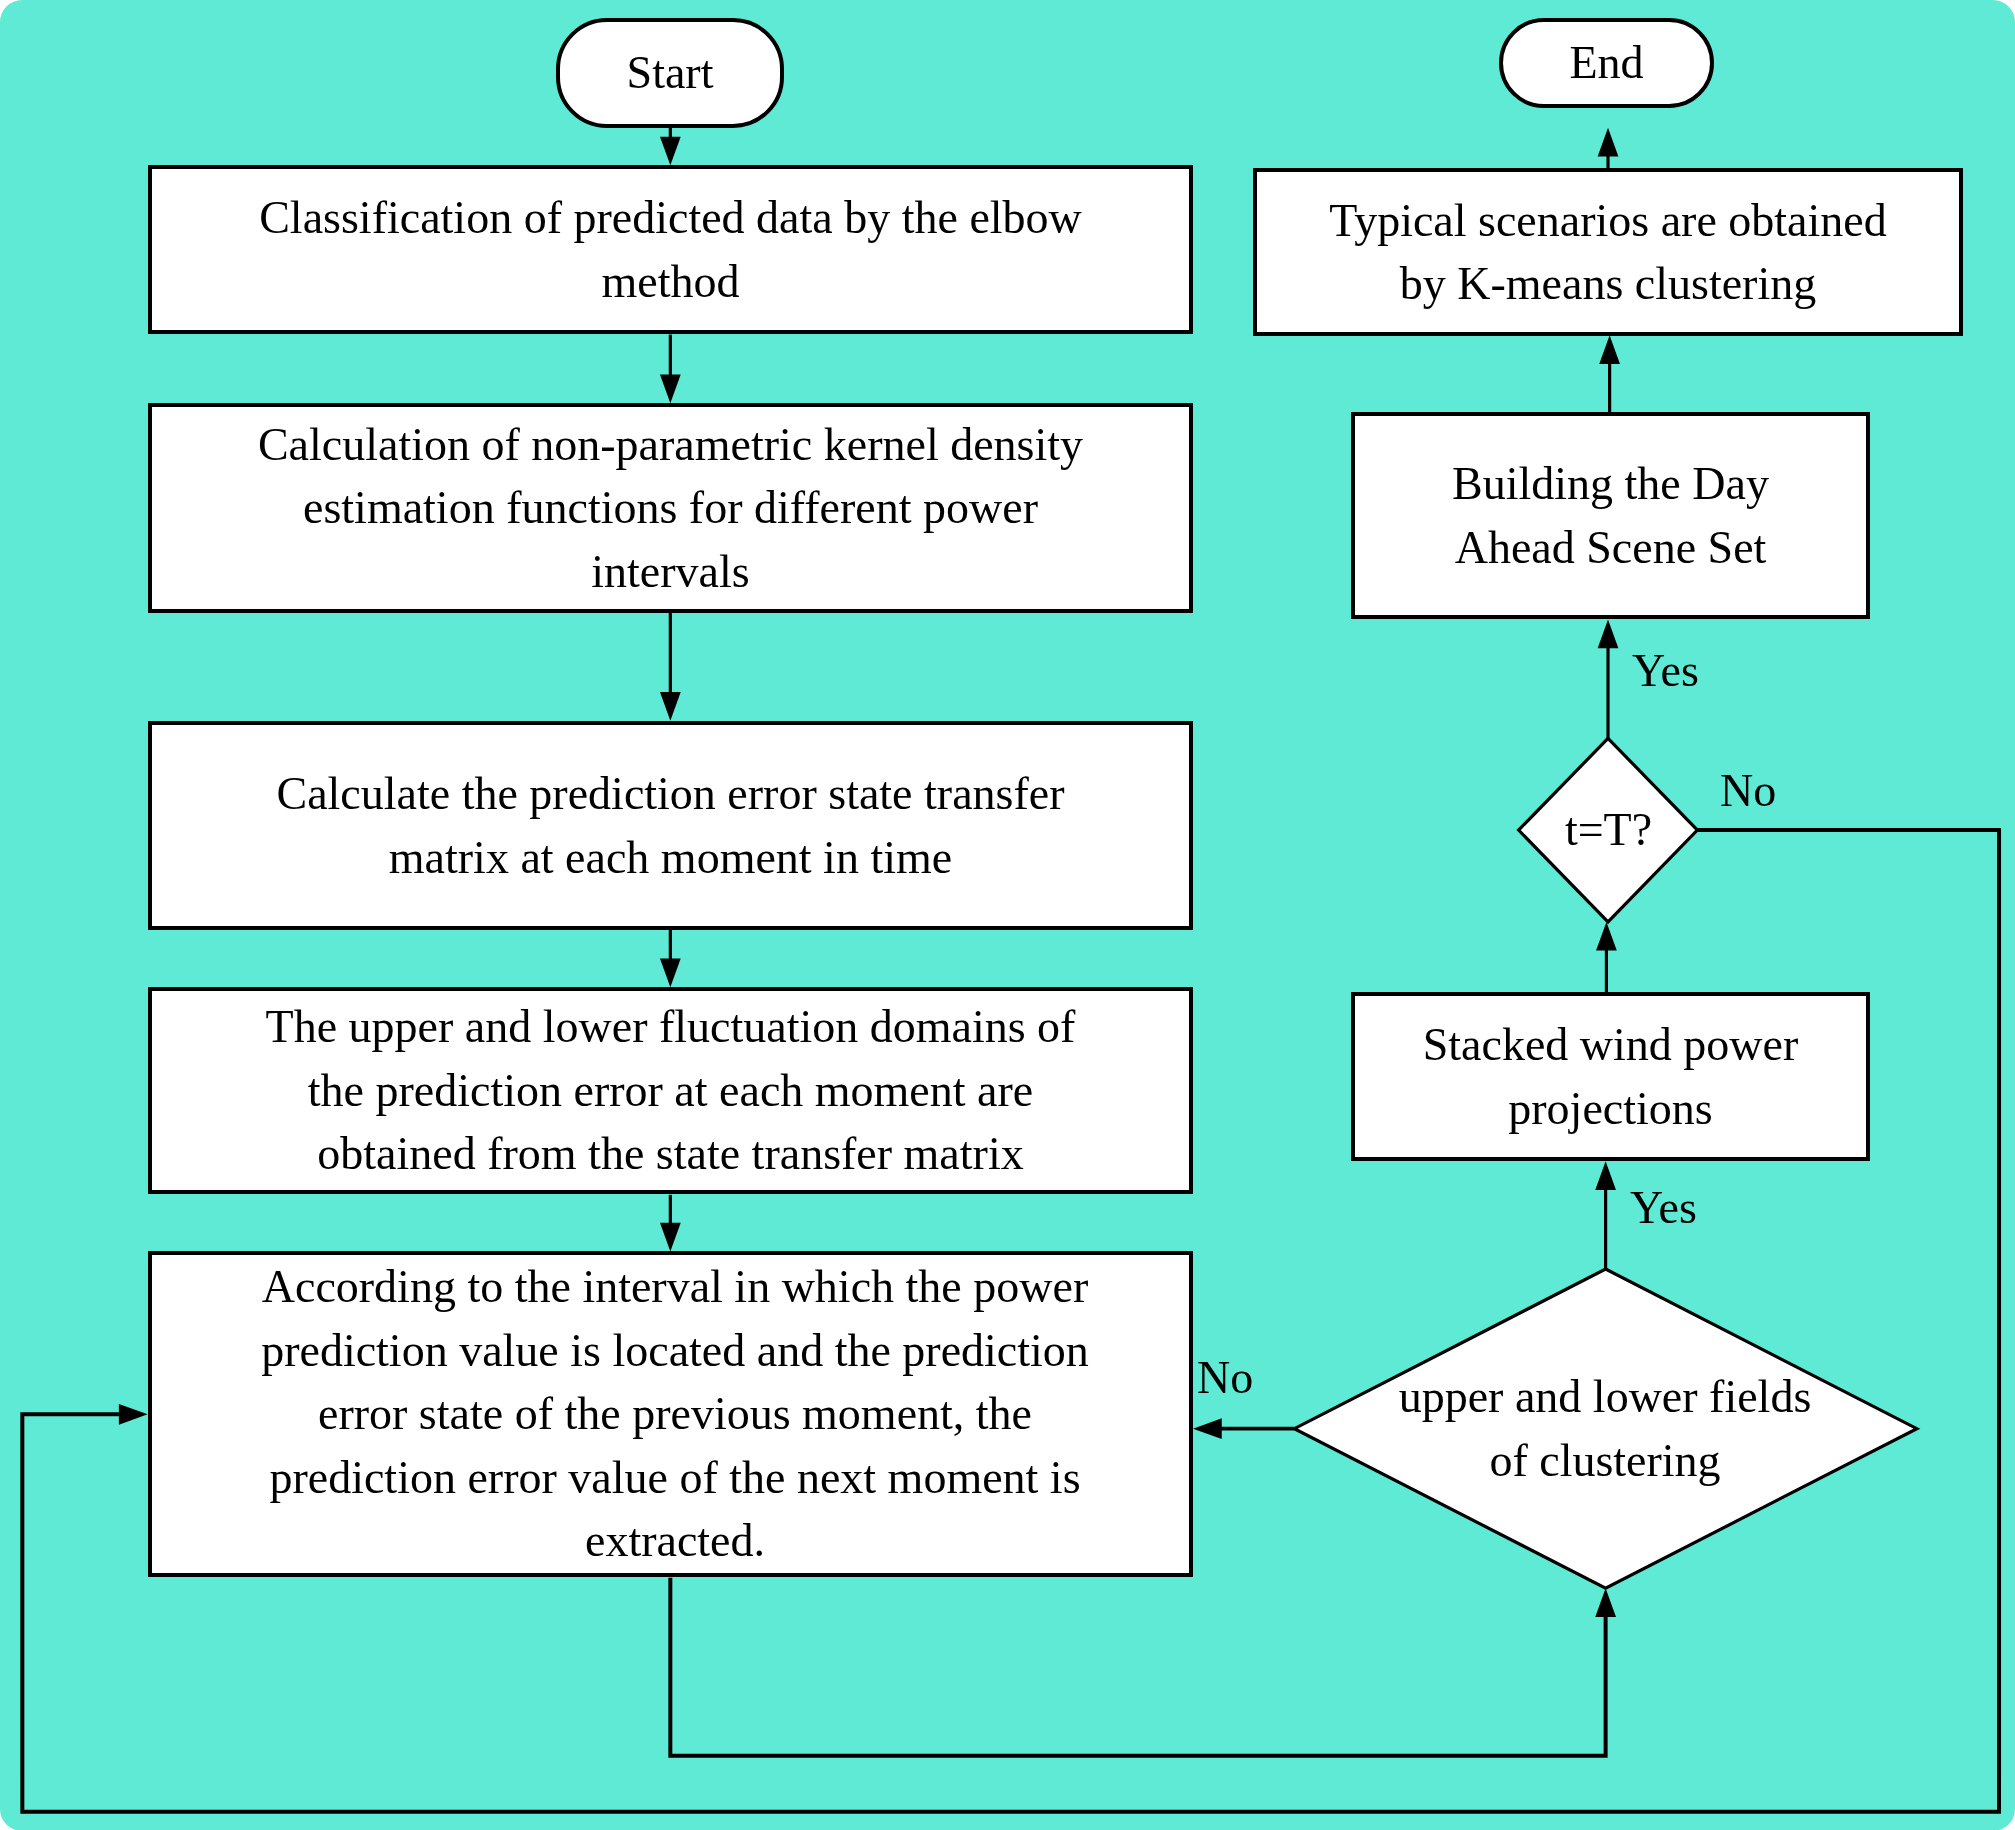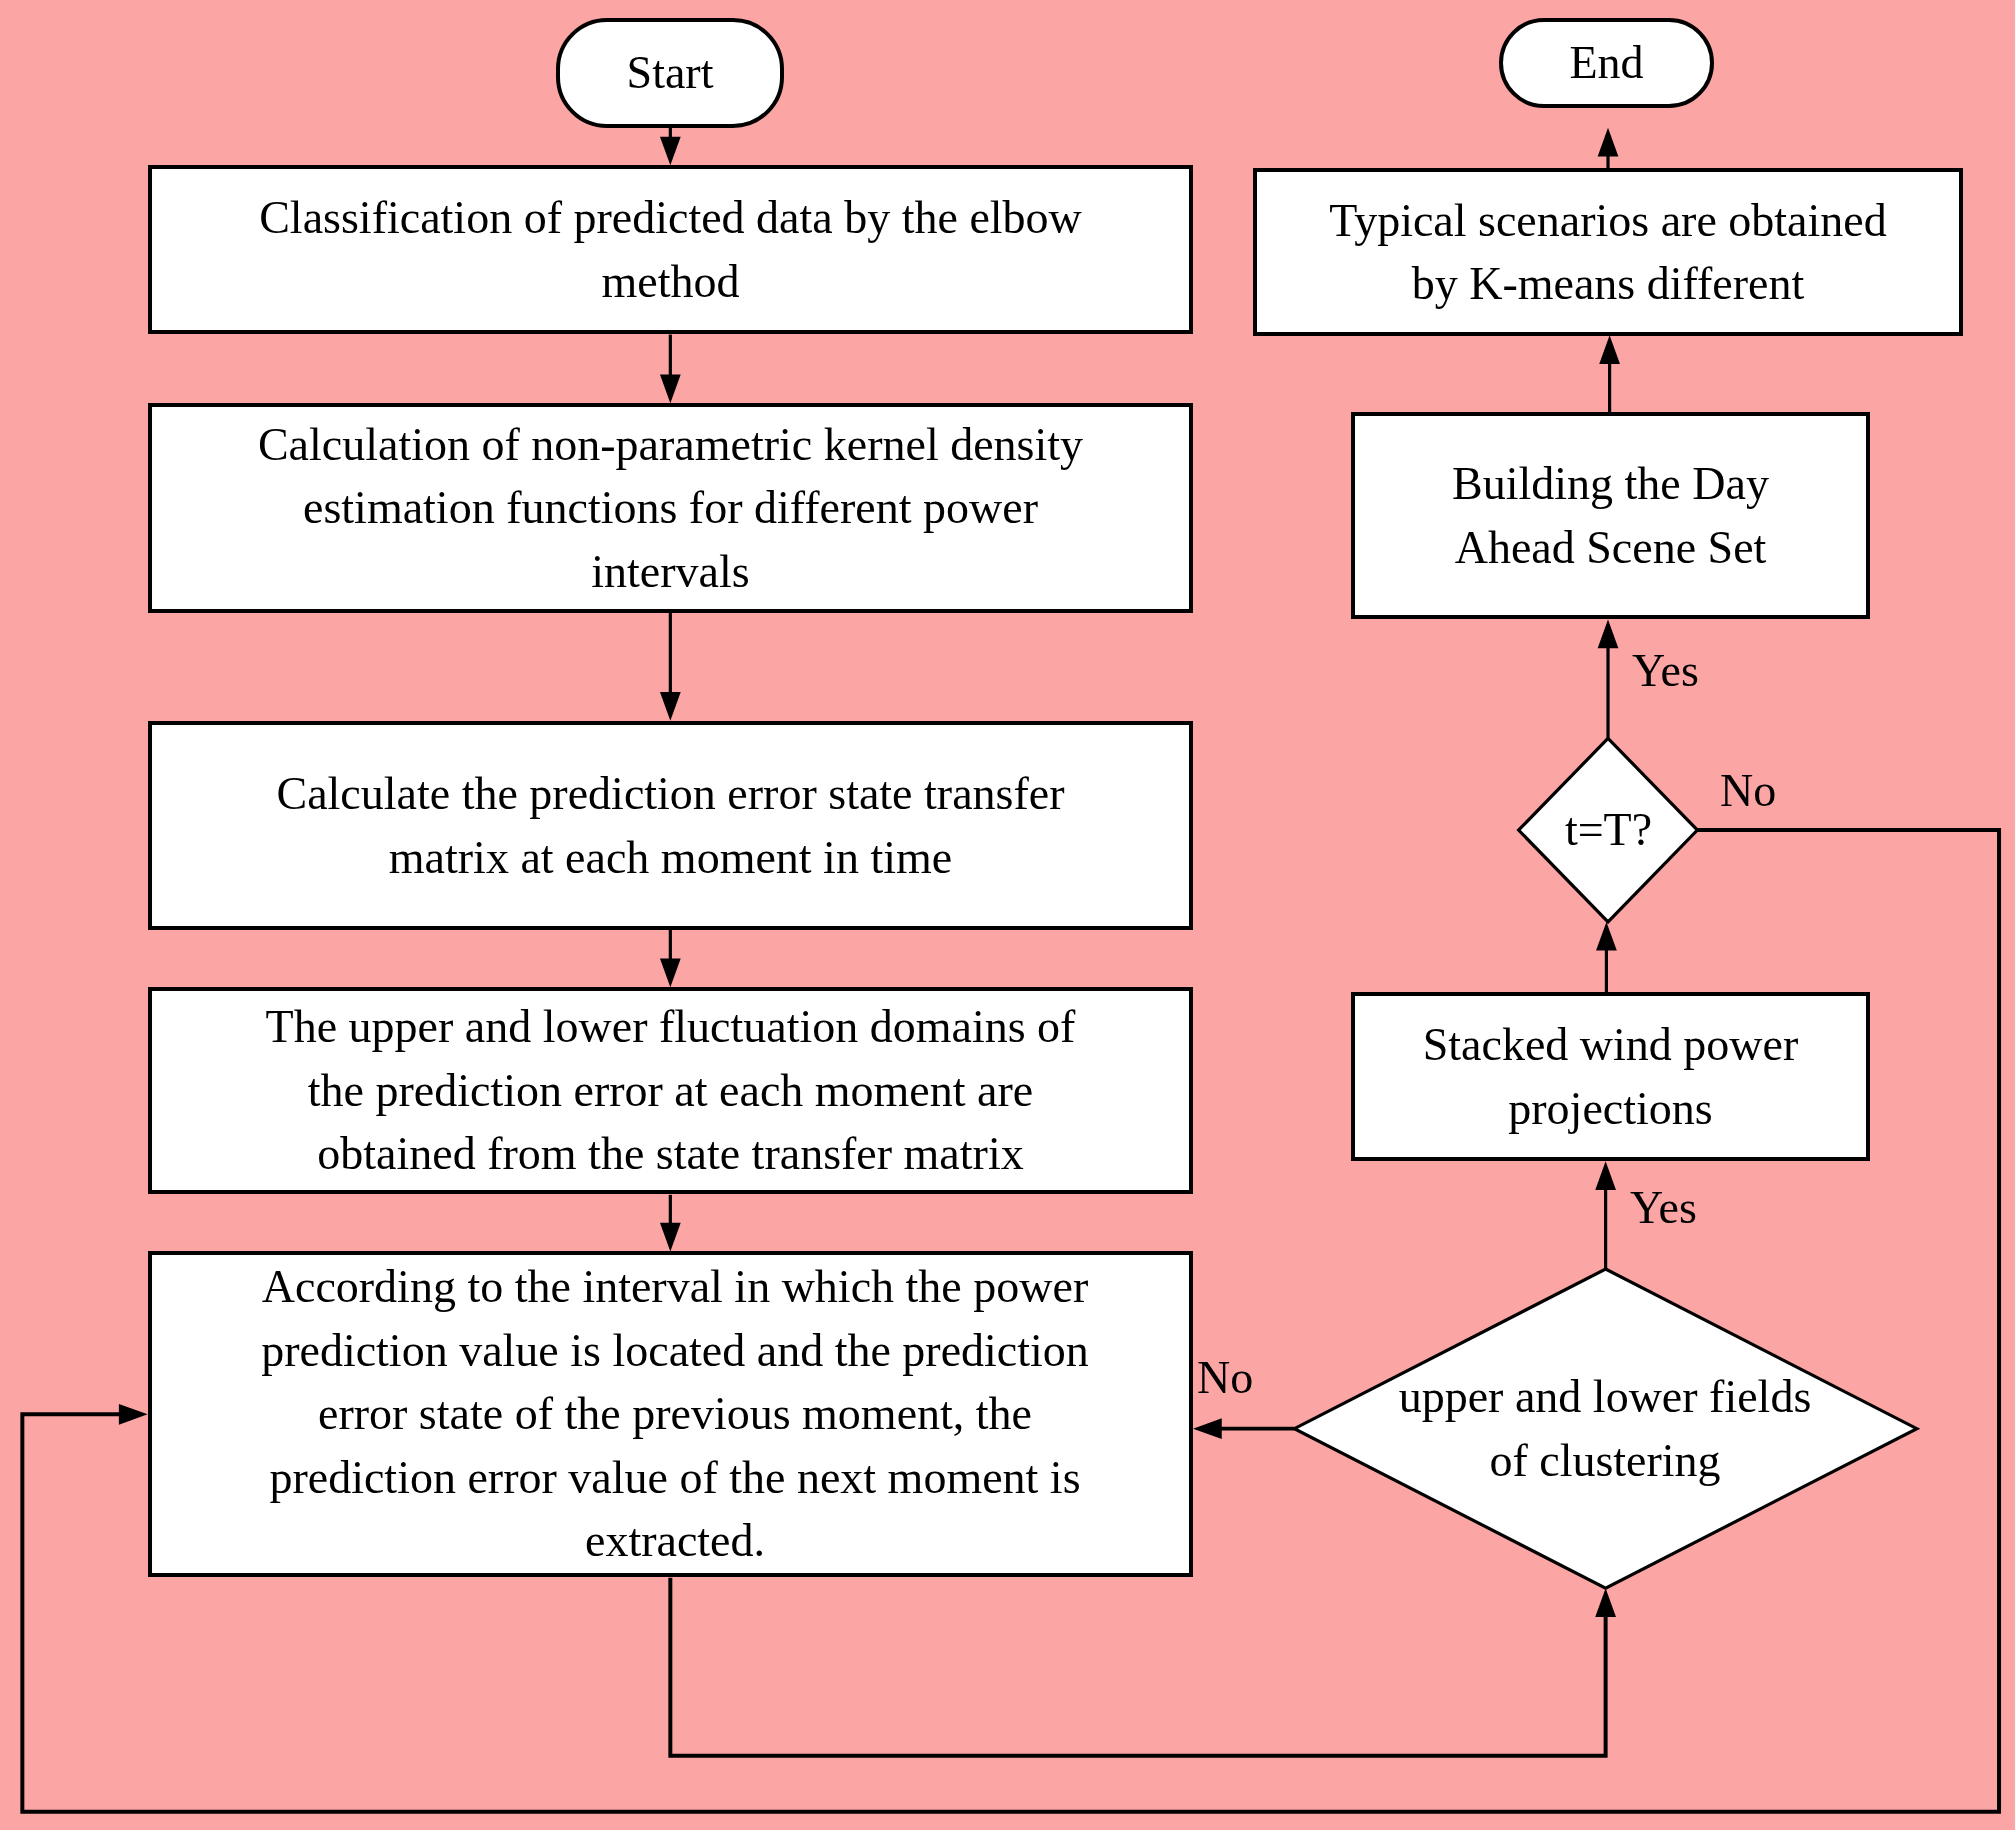--- a/index.html
+++ b/index.html
@@ -1,23 +1,24 @@
 <!DOCTYPE html>
 <html style="font-size:12.8px"><head>
 <meta charset="utf-8">
 <style>
   html, body { margin: 0; padding: 0; background: #ffffff; }
   .canvas {
     position: relative;
     width: 2015px;
     height: 1831px;
-    background: #fca5a5;
+    background: #5eead4;
     font-family: "Liberation Serif", "DejaVu Serif", serif;
     color: #000000;
     overflow: hidden;
+    border-radius: 22px;
   }
   .connector-layer {
     position: absolute;
     left: 0; top: 0;
     width: 2015px; height: 1831px;
   }
   .node {
     position: absolute;
     box-sizing: border-box;
     border: 4.8px solid #000000;
@@ -133,21 +134,21 @@
   <div class="node" style="left:148px; top:987px; width:1045px; height:207px;">The upper and lower fluctuation domains of
 the prediction error at each moment are
 obtained from the state transfer matrix</div>
   <div class="node" style="left:148px; top:1251px; width:1045px; height:326px;padding-left:9px;">According to the interval in which the power
 prediction value is located and the prediction
 error state of the previous moment, the
 prediction error value of the next moment is
 extracted.</div>
 
   <div class="node" style="left:1253px; top:168px; width:710px; height:168px;">Typical scenarios are obtained
-by K-means different</div>
+by K-means clustering</div>
   <div class="node" style="left:1351px; top:412px; width:519px; height:207px;">Building the Day
 Ahead Scene Set</div>
   <div class="node" style="left:1351px; top:992px; width:519px; height:169px;">Stacked wind power
 projections</div>
 
   <div class="diamond-label" style="left:1519px; top:738px; width:179px; height:184px;">t=T?</div>
   <div class="diamond-label" style="left:1294px; top:1269px; width:622px; height:319px;">upper and lower fields
 of clustering</div>
 
   <div class="edge-label" style="left:1632px; top:643px;">Yes</div>

